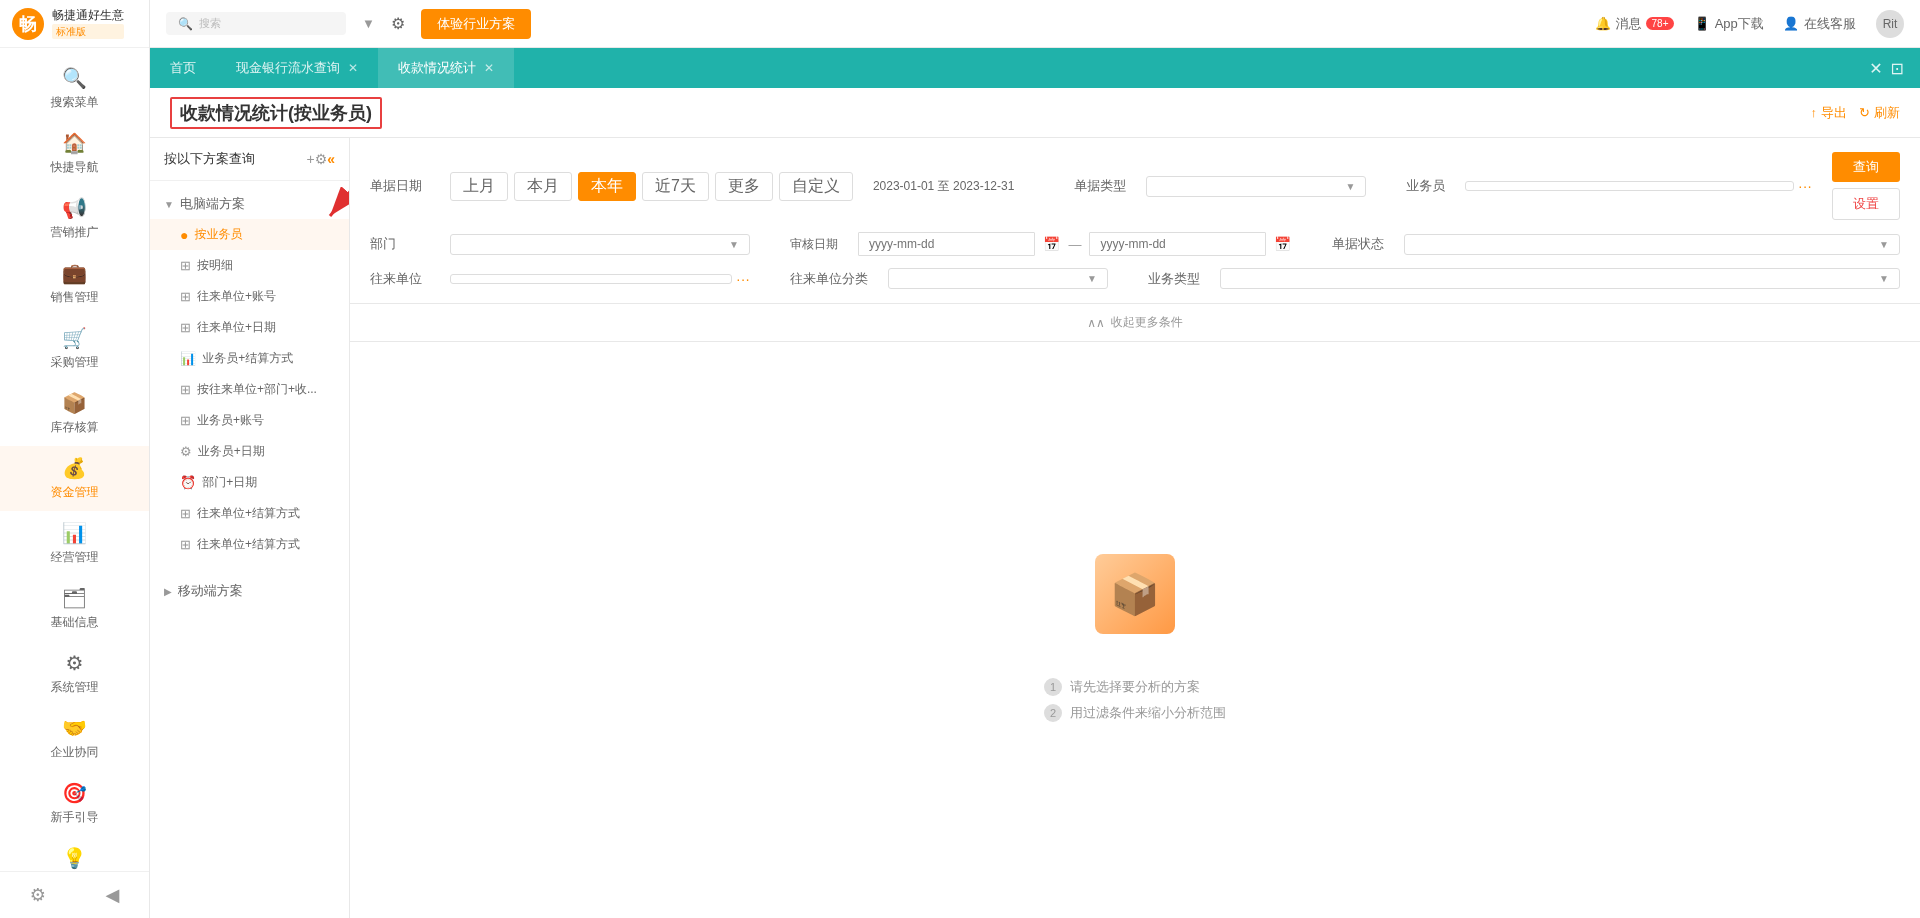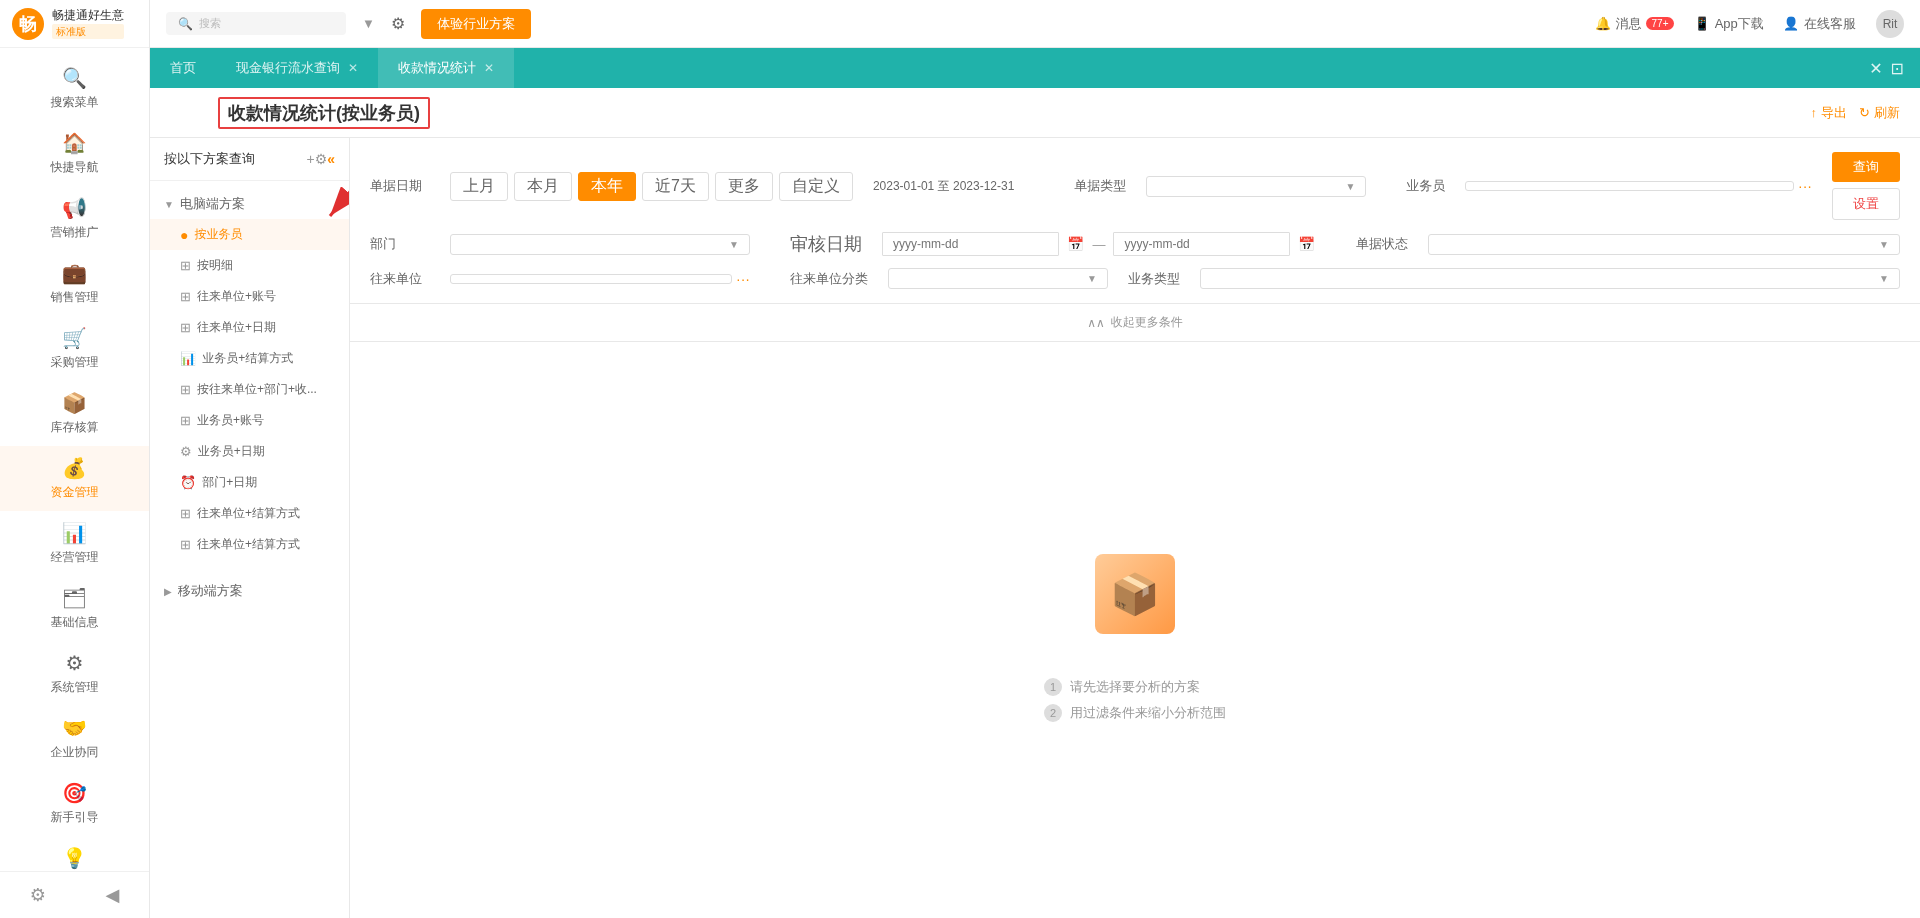--- a/index.html
+++ b/index.html
@@ -34,21 +34,21 @@
     .tabs { height: 40px; background: #20b2aa; display: flex; align-items: center; padding: 0 0; }
     .tab { height: 40px; display: flex; align-items: center; padding: 0 20px; color: rgba(255,255,255,0.85); font-size: 13px; cursor: pointer; gap: 8px; position: relative; }
     .tab.home { background: transparent; }
     .tab.active { background: rgba(255,255,255,0.15); color: white; }
     .tab-close { color: rgba(255,255,255,0.7); font-size: 12px; cursor: pointer; }
     .tabs-right { margin-left: auto; display: flex; align-items: center; gap: 8px; padding-right: 16px; }
     .tabs-window-btn { color: rgba(255,255,255,0.85); font-size: 16px; cursor: pointer; }
 
     
     .page-header { height: 50px; background: #fff; border-bottom: 1px solid #e8e8e8; display: flex; align-items: center; padding: 0 20px; }
-    .page-title { font-size: 18px; font-weight: bold; color: #333; border: 2px solid #e84040; padding: 2px 8px; border-radius: 2px; margin-left: 48px; }
+    .page-title { font-size: 18px; font-weight: bold; color: #333; border: 2px solid #e84040; padding: 2px 8px; border-radius: 2px; }
     .page-header-actions { margin-left: auto; display: flex; gap: 12px; align-items: center; }
     .btn-export { color: #ff8c00; border: none; background: none; cursor: pointer; font-size: 13px; display: flex; align-items: center; gap: 4px; }
     .btn-refresh { color: #ff8c00; border: none; background: none; cursor: pointer; font-size: 13px; display: flex; align-items: center; gap: 4px; }
 
     
     .content { flex: 1; display: flex; overflow: hidden; }
 
     
     .left-panel { width: 200px; background: #fff; border-right: 1px solid #e8e8e8; overflow-y: auto; flex-shrink: 0; }
     .left-panel-header { display: flex; align-items: center; padding: 12px 14px; font-size: 13px; color: #333; border-bottom: 1px solid #f0f0f0; }
@@ -185,21 +185,21 @@
       <span>🔍</span>
       <span style="color:#bbb;font-size:11px;">搜索</span>
     </div>
     <span class="topbar-arrow">▼</span>
     <span class="topbar-gear">⚙</span>
     <button class="topbar-trial-btn">体验行业方案</button>
     <div class="topbar-right">
       <span style="display:flex;align-items:center;gap:4px;">
         <span>🔔</span>
         <span>消息</span>
-        <span class="topbar-badge">77+</span>
+        <span class="topbar-badge">78+</span>
       </span>
       <span style="display:flex;align-items:center;gap:4px;">
         <span>📱</span>
         <span>App下载</span>
       </span>
       <span style="display:flex;align-items:center;gap:4px;">
         <span>👤</span>
         <span>在线客服</span>
       </span>
       <span style="width:28px;height:28px;border-radius:50%;background:#ddd;display:flex;align-items:center;justify-content:center;font-size:12px;">Rit</span>
@@ -350,21 +350,21 @@
             <button class="btn-settings">设置</button>
           </div>
         </div>
 
         <div class="filter-row">
           <span class="filter-label">部门</span>
           <div class="filter-select" style="min-width:300px;">
             <span class="filter-select-text"></span>
             <span class="filter-select-arrow">▼</span>
           </div>
-          <span style="margin-left:20px;color:#666;font-size:18px;">审核日期</span>
+          <span style="margin-left:20px;color:#666;font-size:12px;">审核日期</span>
           <div class="filter-input-group">
             <input class="filter-input" type="text" placeholder="yyyy-mm-dd" style="">
             <span class="filter-calendar-icon">📅</span>
             <span class="filter-dash">—</span>
             <input class="filter-input" type="text" placeholder="yyyy-mm-dd" style="">
             <span class="filter-calendar-icon">📅</span>
           </div>
           <span style="margin-left:20px;color:#666;font-size:13px;">单据状态</span>
           <div class="filter-select" style="flex:1;">
             <span class="filter-select-text"></span>
@@ -378,21 +378,21 @@
             <div class="filter-select" style="flex:1;">
               <span class="filter-select-text"></span>
             </div>
             <span class="filter-ellipsis">···</span>
           </div>
           <span style="margin-left:20px;color:#666;font-size:13px;">往来单位分类</span>
           <div class="filter-select" style="min-width:220px;">
             <span class="filter-select-text"></span>
             <span class="filter-select-arrow">▼</span>
           </div>
-          <span style="color:#666;font-size:13px;">业务类型</span>
+          <span style="margin-left:20px;color:#666;font-size:13px;">业务类型</span>
           <div class="filter-select" style="flex:1;">
             <span class="filter-select-text"></span>
             <span class="filter-select-arrow">▼</span>
           </div>
         </div>
       </div>
 
       <div class="collapse-bar">
         <div class="collapse-btn">
           <span>∧∧</span>

